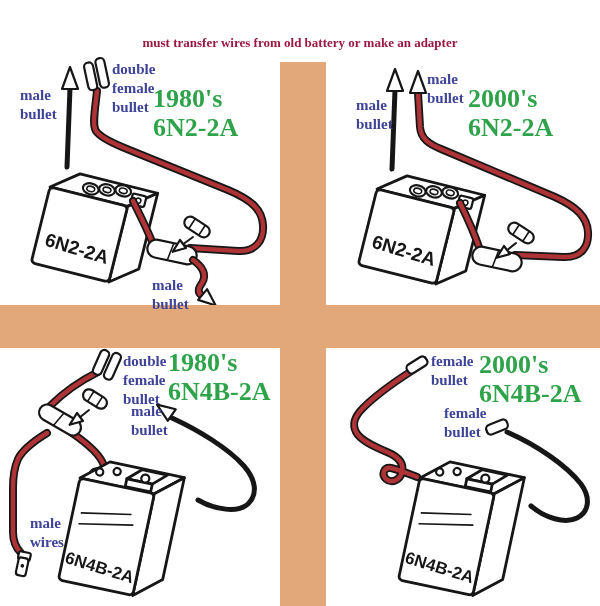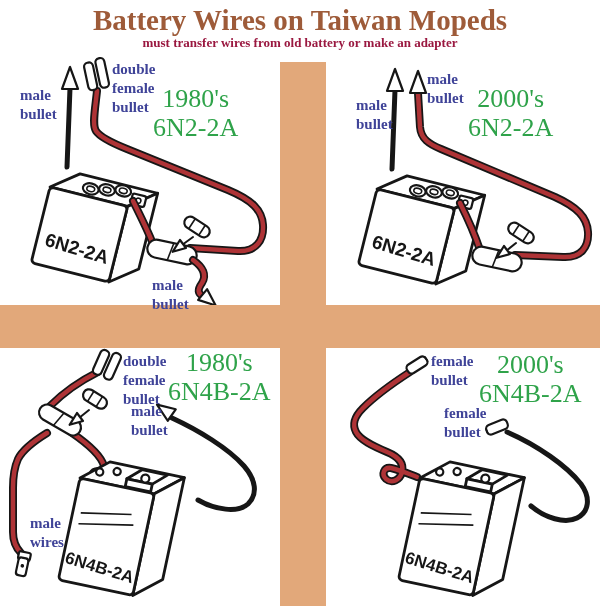--- a/index.html
+++ b/index.html
@@ -7,40 +7,39 @@
          font-family:"Liberation Serif", serif;}
   .title{position:absolute;top:4px;left:0;width:600px;text-align:center;
          font-size:29px;font-weight:bold;color:#9E5B39;letter-spacing:0px;}
   .subtitle{position:absolute;top:35px;left:0;width:600px;text-align:center;
          font-size:13px;font-weight:bold;color:#9A1840;}
   .band{position:absolute;background:#E2A87A;}
   .band-v{left:280px;top:62px;width:46px;height:544px;}
   .band-h{left:0px;top:305px;width:600px;height:43px;}
   .qsvg{position:absolute;}
   .blue-label{position:absolute;color:#3F4398;font-weight:bold;font-size:15px;line-height:19px;}
-  .green-block{position:absolute;color:#2FA34A;font-weight:normal;text-align:center;}
+  .green-block{position:absolute;color:#2FA34A;font-weight:bold;}
   .green-block .era{font-size:26px;line-height:29px;display:block;}
   .green-block .model{font-size:26px;line-height:30px;display:block;}
   
   .face{fill:#ffffff;stroke:#161616;stroke-width:2.8;stroke-linejoin:round;}
   .part{fill:#ffffff;stroke:#161616;stroke-width:2.2;stroke-linejoin:round;}
   .inner{fill:none;stroke:#161616;stroke-width:1.6;}
   .wire-black{fill:none;stroke:#161616;stroke-width:5;stroke-linecap:round;stroke-linejoin:round;}
   .wire-red-under{fill:none;stroke:#161616;stroke-width:8;stroke-linecap:round;stroke-linejoin:round;}
   .wire-red{fill:none;stroke:#AE3336;stroke-width:4.5;stroke-linecap:round;stroke-linejoin:round;}
   .batt-text{font-family:"Liberation Sans", sans-serif;font-weight:bold;font-size:19px;fill:#161616;}
   .batt-text-sm{font-family:"Liberation Sans", sans-serif;font-weight:bold;font-size:17px;fill:#161616;}
   .thinline{stroke:#161616;stroke-width:2;stroke-linecap:round;}
 </style>
 </head>
 <body>
 
 <div class="stage">
 
-  <div class="title">Battery Wires on Taiwan Mopeds</div>
   <div class="subtitle">must transfer wires from old battery or make an adapter</div>
 
   <div class="band band-v"></div>
   <div class="band band-h"></div>
 
   <svg class="qsvg" style="left:0;top:55px" width="280" height="250" viewBox="0 0 280 250">
 
     <line class="wire-black" x1="70" y1="33" x2="67" y2="112"></line>
     <polygon class="part" points="70,12 62,34 78,34"></polygon>
 

